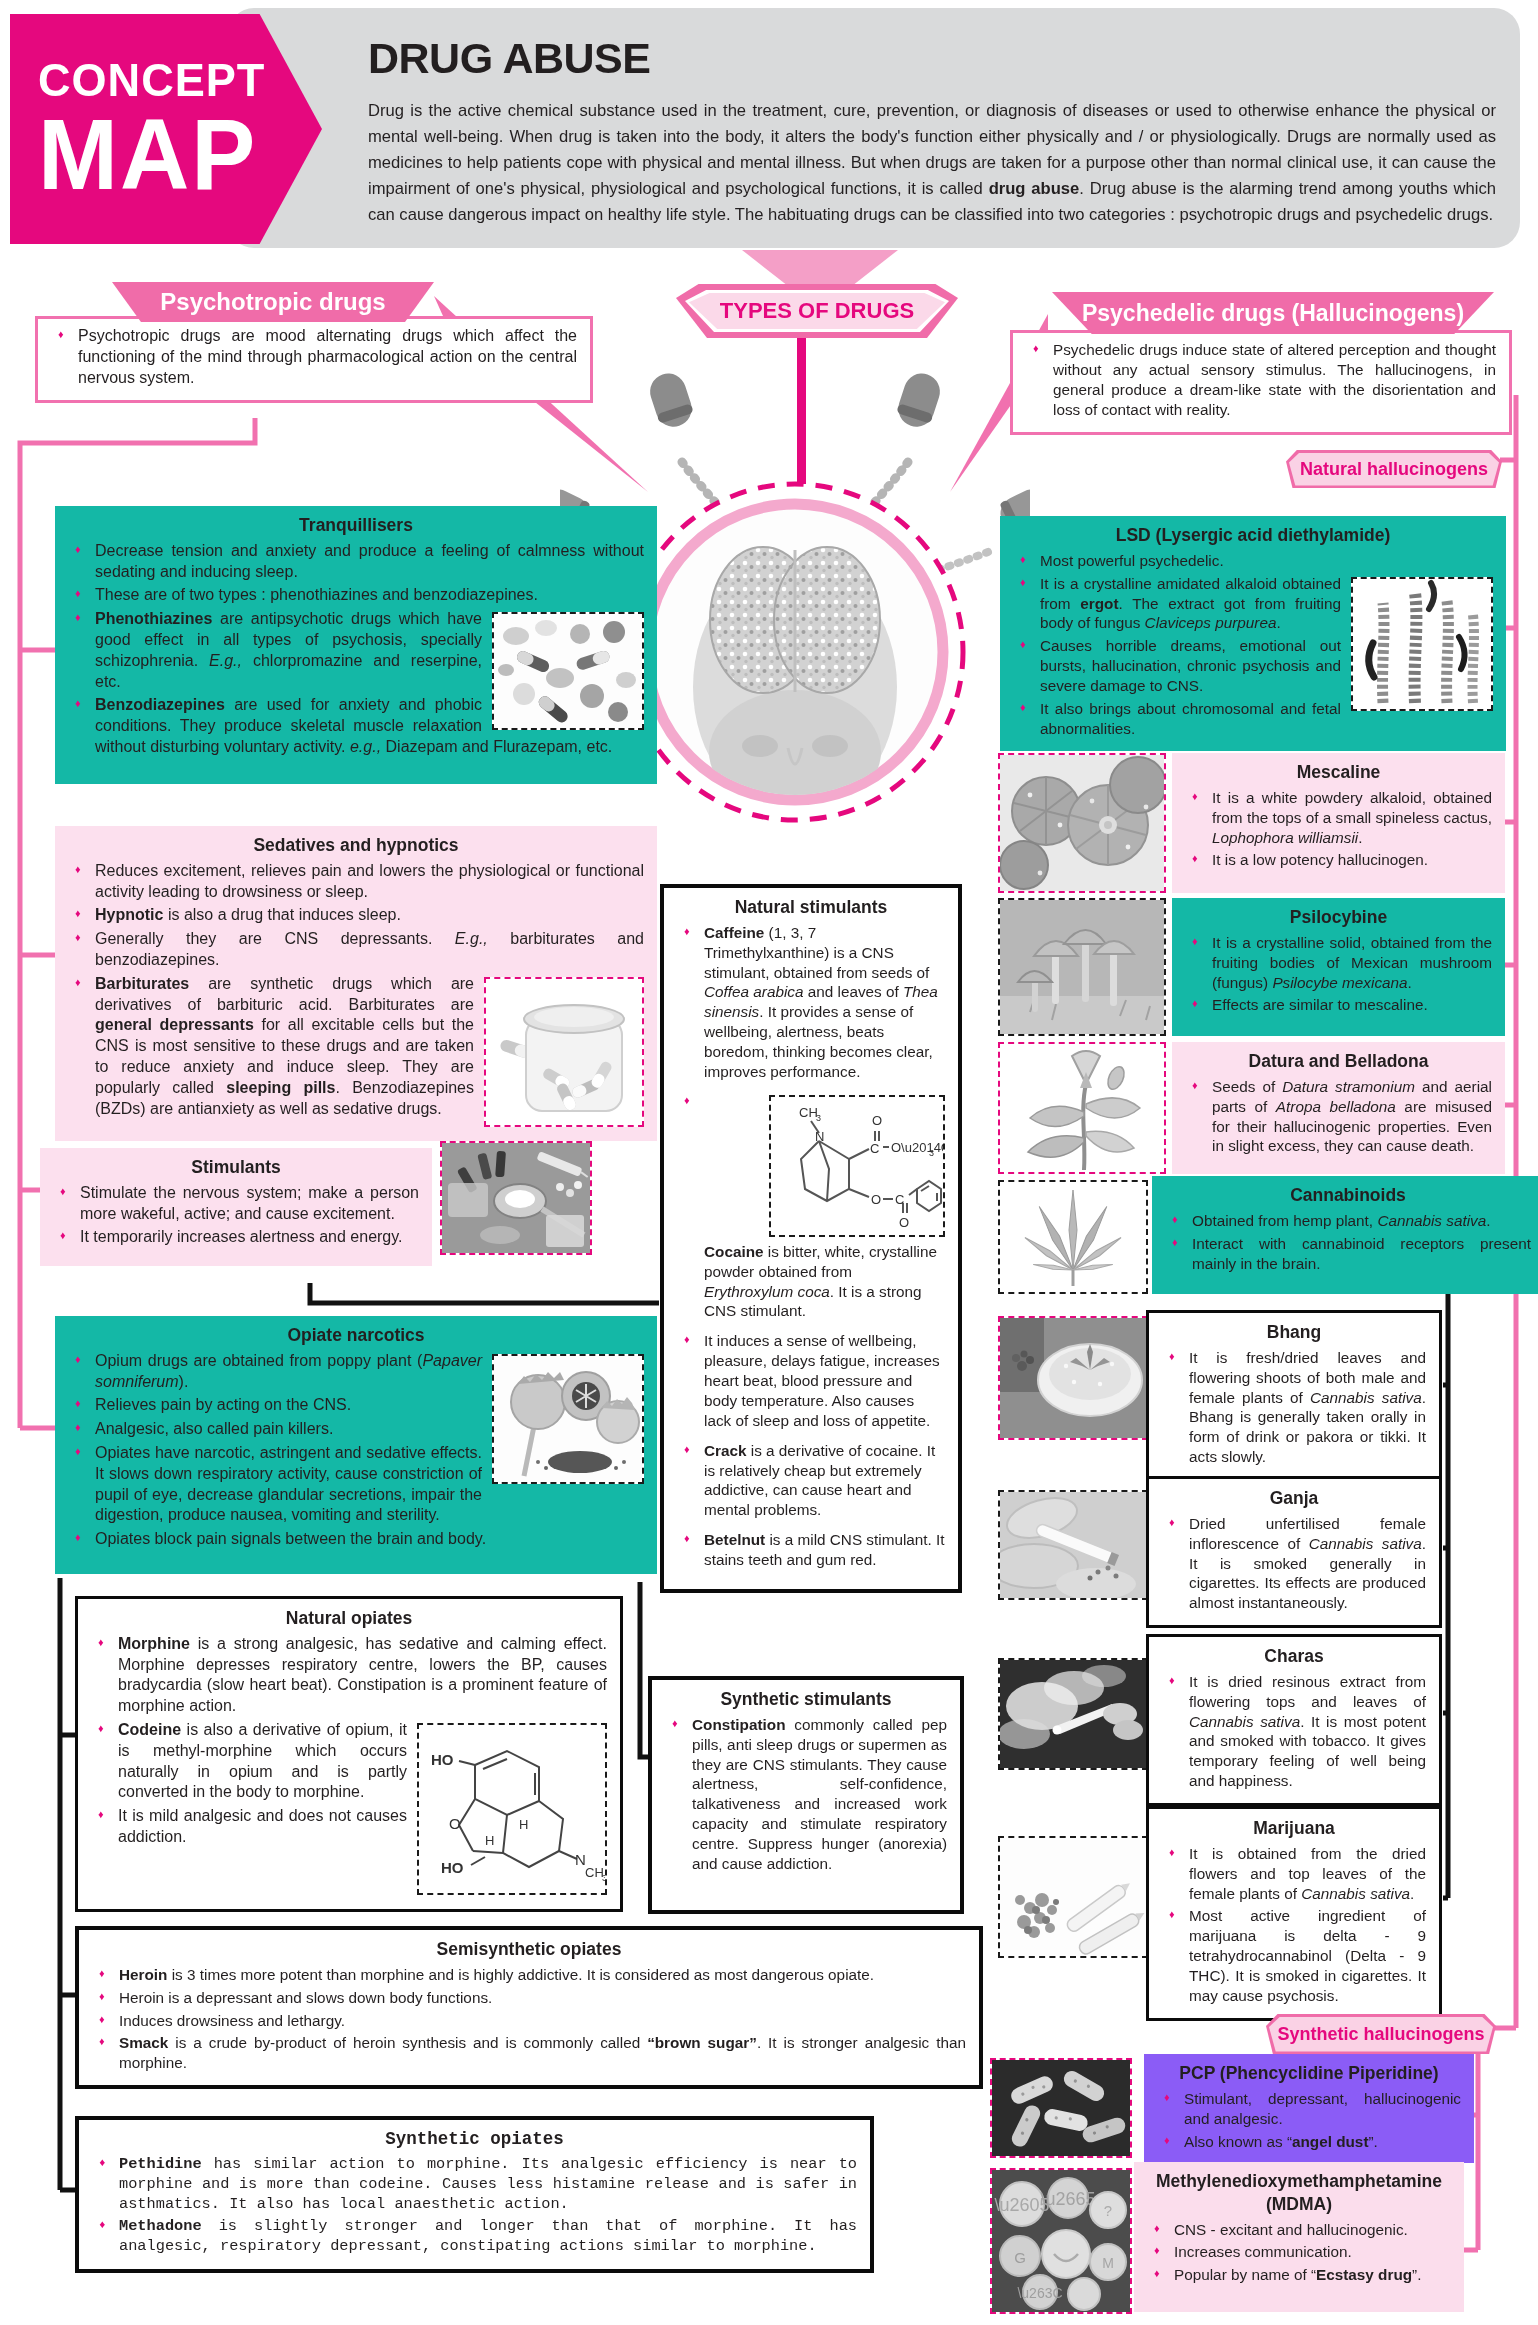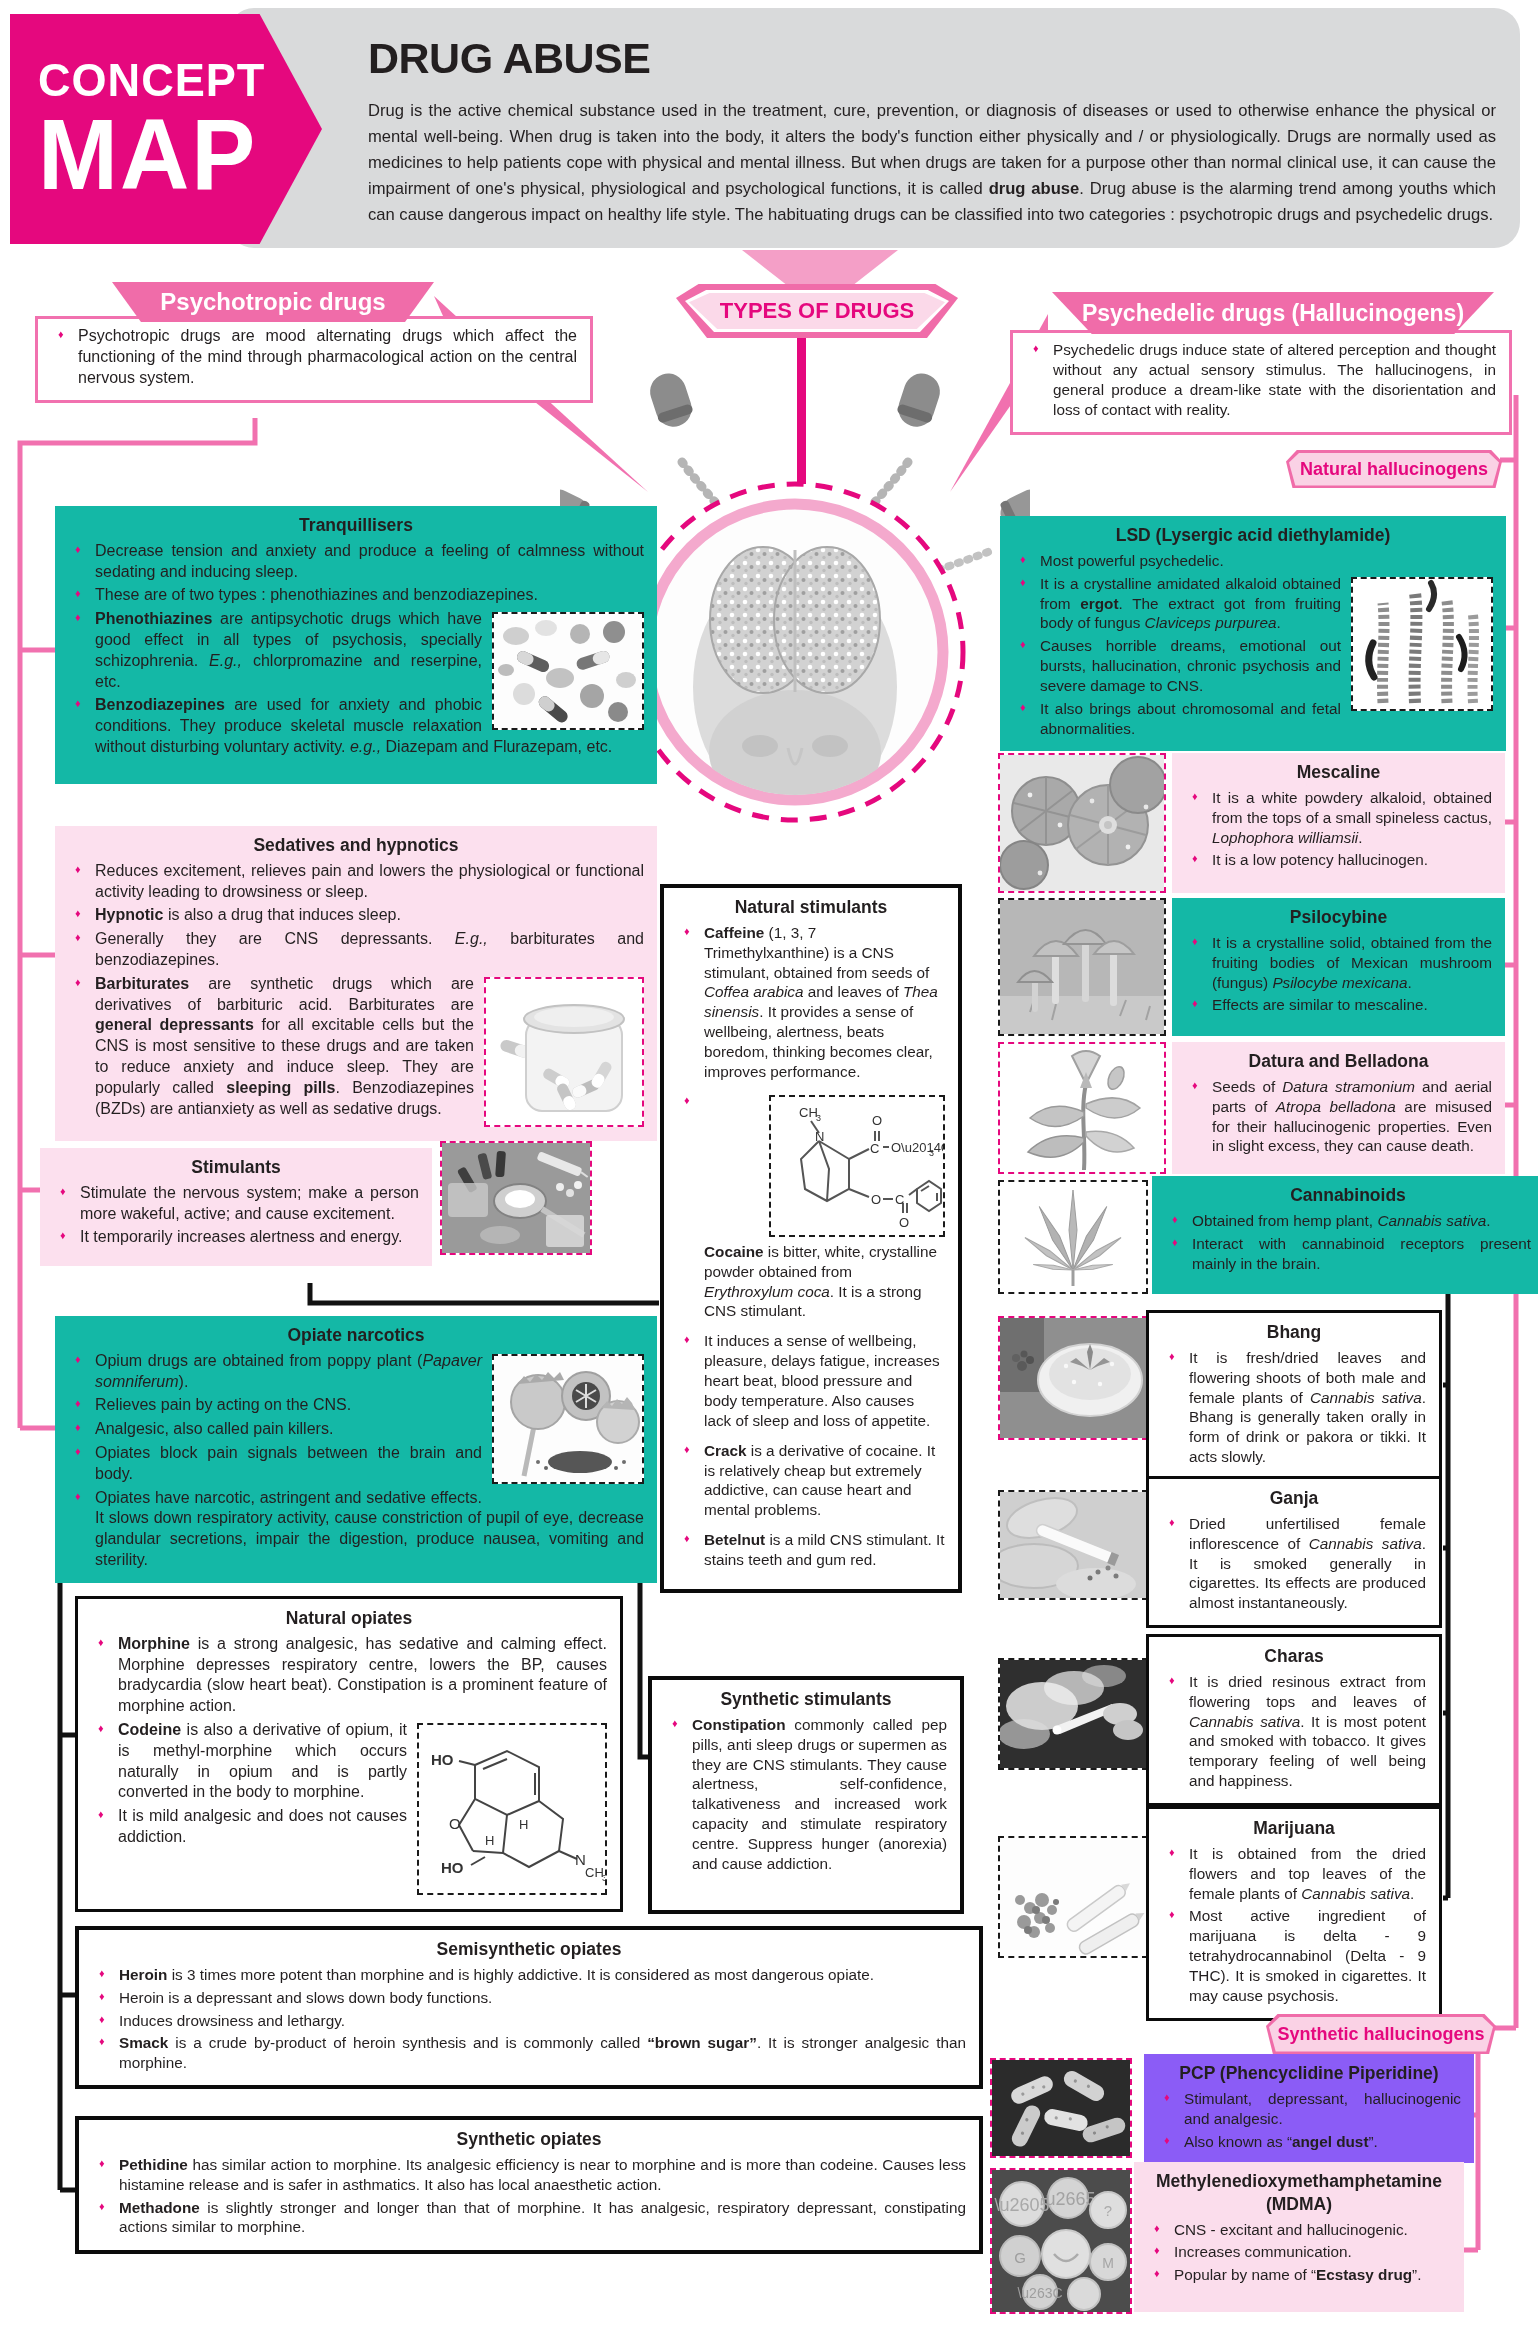--- a/index.html
+++ b/index.html
@@ -295,22 +295,22 @@
         <circle cx="122" cy="112" r="2" fill="#666"></circle>
           <circle cx="130" cy="106" r="2" fill="#6e6e6e"></circle>
           <circle cx="52" cy="112" r="2" fill="#666"></circle>
           <circle cx="44" cy="106" r="2" fill="#707070"></circle>
       </svg>
     </div>
     <ul class="bullets">
         <li class="bullet">Opium drugs are obtained from poppy plant (<i>Papaver somniferum</i>).</li>
         <li class="bullet">Relieves pain by acting on the CNS.</li>
         <li class="bullet">Analgesic, also called pain killers.</li>
+        <li class="bullet">Opiates have narcotic, astringent and sedative effects. It slows down respiratory activity, cause constriction of pupil of eye, decrease glandular secretions, impair the digestion, produce nausea, vomiting and sterility.</li>
         <li class="bullet">Opiates block pain signals between the brain and body.</li>
-        <li class="bullet">Opiates have narcotic, astringent and sedative effects. It slows down respiratory activity, cause constriction of pupil of eye, decrease glandular secretions, impair the digestion, produce nausea, vomiting and sterility.</li>
       </ul>
   </section>
 
   <section class="abs box bblack" style="left:75px;top:1596px;width:548px;min-height:272px;border-width:3.5px;">
     <h3>Natural opiates</h3>
     <ul class="bullets">
         <li class="bullet"><b>Morphine</b> is a strong analgesic, has sedative and calming effect. Morphine depresses respiratory centre, lowers the BP, causes bradycardia (slow heart beat). Constipation is a prominent feature of morphine action.</li>
       </ul>
     <div class="photo db fr" style="width:190px;height:172px;">
       <svg width="186" height="168" viewBox="0 0 186 168">
@@ -343,21 +343,21 @@
   <section class="abs box bblack f15" style="left:75px;top:1926px;width:908px;min-height:142px;">
     <h3>Semisynthetic opiates</h3>
     <ul class="bullets">
         <li class="bullet"><b>Heroin</b> is 3 times more potent than morphine and is highly addictive. It is considered as most dangerous opiate.</li>
         <li class="bullet">Heroin is a depressant and slows down body functions.</li>
         <li class="bullet">Induces drowsiness and lethargy.</li>
         <li class="bullet"><b>Smack</b> is a crude by-product of heroin synthesis and is commonly called <b>“brown sugar”</b>. It is stronger analgesic than morphine.</li>
       </ul>
   </section>
 
-  <section class="abs box bblack f15" style="left:75px;top:2116px;width:908px;min-height:138px;">
+  <section class="abs box bblack f15" style="left:75px;top:2116px;width:799px;min-height:138px;font-family:Liberation Mono, monospace;">
     <h3>Synthetic opiates</h3>
     <ul class="bullets">
         <li class="bullet"><b>Pethidine</b> has similar action to morphine. Its analgesic efficiency is near to morphine and is more than codeine. Causes less histamine release and is safer in asthmatics. It also has local anaesthetic action.</li>
         <li class="bullet"><b>Methadone</b> is slightly stronger and longer than that of morphine. It has analgesic, respiratory depressant, constipating actions similar to morphine.</li>
       </ul>
   </section>
 
   <section class="abs box bblack sp leftalign f15" style="left:660px;top:884px;width:302px;min-height:688px;">
     <h3>Natural stimulants</h3>
     <ul class="bullets">

